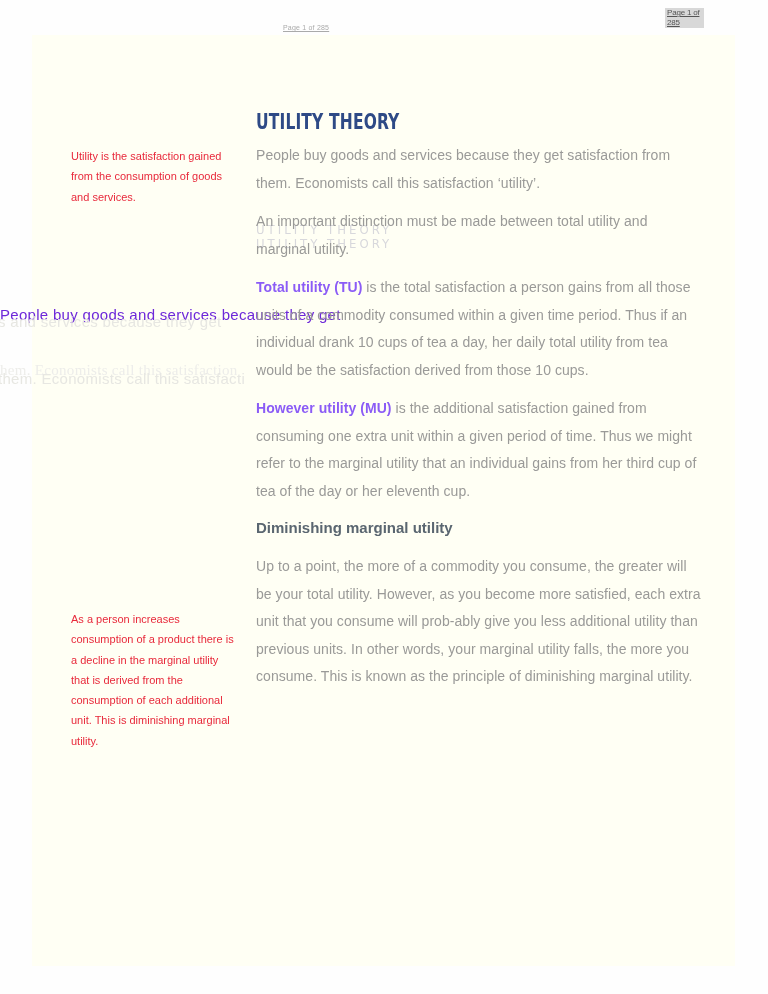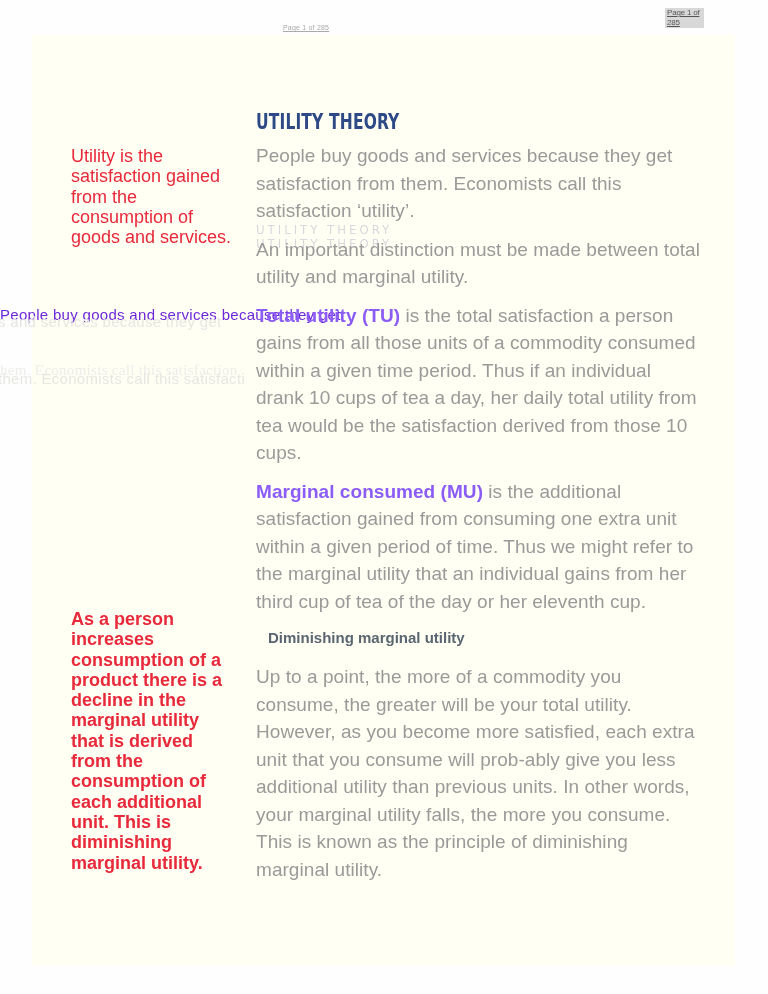--- a/index.html
+++ b/index.html
@@ -70,21 +70,21 @@
       letter-spacing: 3px;
       color: #d8d8dc;
       font-family: "DejaVu Sans Condensed", "DejaVu Sans", sans-serif;
       white-space: nowrap;
     }
     .sidenote {
       position: absolute;
       left: 71px;
       width: 165px;
       color: #e8293b;
-      font-size: 18px;
+      font-size: 11px;
       line-height: 20.3px;
       font-weight: 500;
     }
     .content {
       position: absolute;
       left: 256px;
       top: 108px;
       width: 445px;
     }
     .title {
@@ -93,35 +93,35 @@
       font-size: 21px;
       color: #2e4a86;
       letter-spacing: 0.2px;
       transform: scaleX(0.82);
       transform-origin: left center;
       margin: 0 0 6px 0;
       line-height: 28px;
       white-space: nowrap;
     }
     .para {
-      font-size: 19px;
+      font-size: 14px;
       line-height: 27.5px;
       color: #9a9a98;
       margin: 0 0 11px 0;
       letter-spacing: 0.05px;
     }
     .para b {
       color: #8b5cf6;
       font-weight: bold;
     }
     .subhead {
       font-size: 15px;
       font-weight: bold;
       color: #5a6670;
-      margin: 0 0 13px 12px;
+      margin: 0 0 13px 0;
       line-height: 24px;
     }
   </style>
 </head>
 <body>
 
 <div class="viewer">
 
   <div class="page-indicator">Page 1 of 285</div>
   <div class="page-indicator-ghost">Page 1 of 285</div>
@@ -131,31 +131,31 @@
   </div>
 
   <div class="ghost-left" style="top:306px; color:#6d28d9;">People buy goods and services because they get</div>
   <div class="ghost-left" style="top:313px; left:-2px;">s and services because they get</div>
   <div class="ghost-left" style="top:362px; color:#ededea;font-family:Liberation Serif, serif;">hem. Economists call this satisfaction</div>
   <div class="ghost-left" style="top:370px; left:-2px;">them. Economists call this satisfacti</div>
   <div class="ghost-title" style="top:222px;">UTILITY THEORY</div>
   <div class="ghost-title" style="top:236px;">UTILITY THEORY</div>
 
   <div class="sidenote" style="top:146px;">Utility is the satisfaction gained from the consumption of goods and services.</div>
-  <div class="sidenote" style="top:609px;font-weight:bold;">As a person increases consumption of a product there is a decline in the marginal utility that is derived from the consumption of each additional unit. This is diminishing marginal utility.</div>
+  <div class="sidenote" style="top:609px;">As a person increases consumption of a product there is a decline in the marginal utility that is derived from the consumption of each additional unit. This is diminishing marginal utility.</div>
 
   <div class="content">
     <h1 class="title">UTILITY THEORY</h1>
 
     <p class="para">People buy goods and services because they get satisfaction from them. Economists call this satisfaction ‘utility’.</p>
 
     <p class="para">An important distinction must be made between total utility and marginal utility.</p>
 
     <p class="para"><b>Total utility (TU)</b><span> is the total satisfaction a person gains from all those units of a commodity consumed within a given time period. Thus if an individual drank 10 cups of tea a day, her daily total utility from tea would be the satisfaction derived from those 10 cups.</span></p>
 
-    <p class="para"><b>Marginal consumed (MU)</b><span> is the additional satisfaction gained from consuming one extra unit within a given period of time. Thus we might refer to the marginal utility that an individual gains from her third cup of tea of the day or her eleventh cup.</span></p>
+    <p class="para"><b>However utility (MU)</b><span> is the additional satisfaction gained from consuming one extra unit within a given period of time. Thus we might refer to the marginal utility that an individual gains from her third cup of tea of the day or her eleventh cup.</span></p>
 
     <h2 class="subhead">Diminishing marginal utility</h2>
 
     <p class="para">Up to a point, the more of a commodity you consume, the greater will be your total utility. However, as you become more satisfied, each extra unit that you consume will prob-ably give you less additional utility than previous units. In other words, your marginal utility falls, the more you consume. This is known as the principle of diminishing marginal utility.</p>
   </div>
 
 </div>
 
 </body></html>

